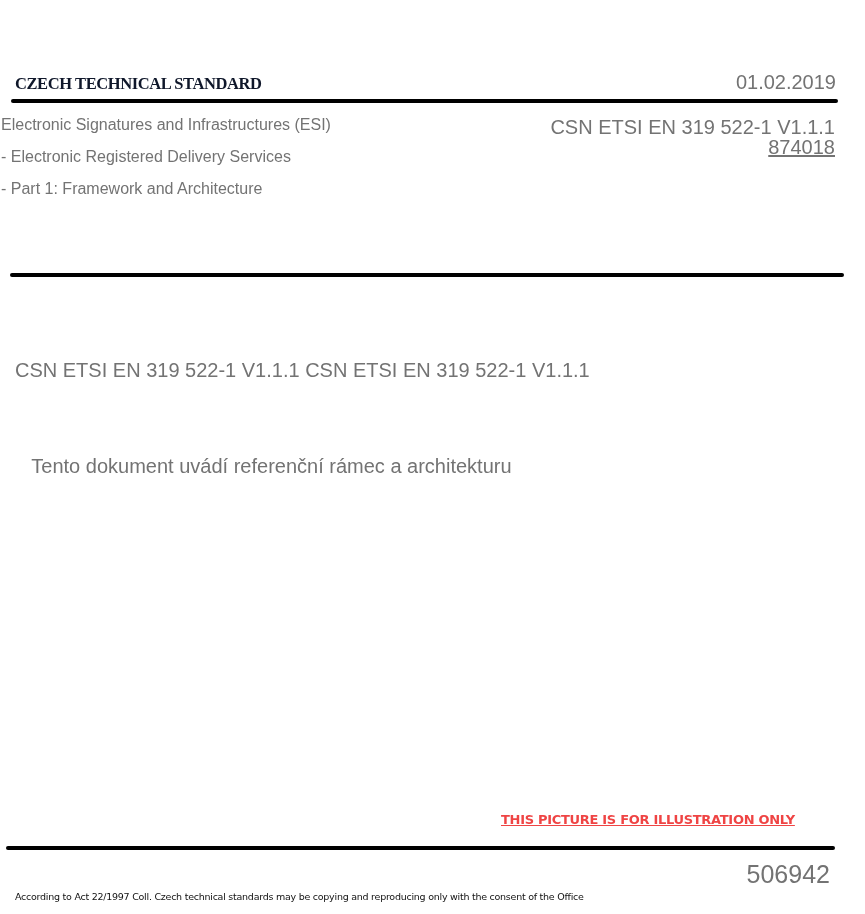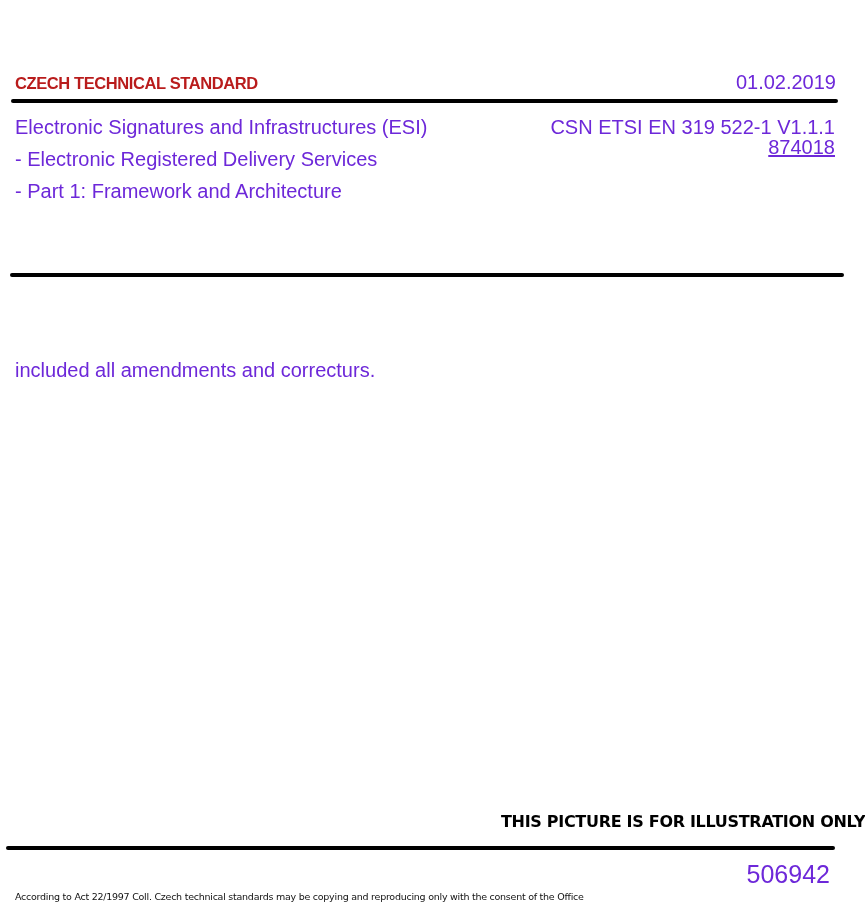--- a/index.html
+++ b/index.html
@@ -1,25 +1,25 @@
 <!DOCTYPE html>
 <html><head>
 <meta charset="utf-8">
 <style>
   html, body { margin: 0; padding: 0; background: #ffffff; }
   body { width: 865px; height: 914px; position: relative; overflow: hidden; font-family: "Liberation Sans", sans-serif; }
   .abs { position: absolute; white-space: nowrap; }
-  .teal { color: #6d28d9; }
-  .hdr-label { left: 15px; top: 74px; font-family: Liberation Sans, sans-serif; font-weight: bold; font-size: 16.5px; color: #b91c1c; letter-spacing: -0.4px; }
+  .teal { color: #737373; }
+  .hdr-label { left: 15px; top: 74px; font-family: Liberation Serif, serif; font-weight: bold; font-size: 16.5px; color: #0f172a; letter-spacing: -0.4px; }
   .date { right: 29px; top: 71px; font-size: 20px; }
   .rule { position: absolute; background: #000; border-radius: 2px; }
-  .title-line { left: 15px; font-size: 20px; }
+  .title-line { left: 1px; font-size: 16px; }
   .code-line { right: 30px; font-size: 20px; text-align: right; margin-left: 12px; }
   .body-text { left: 15px; top: 290px; font-size: 20px; line-height: 32px; white-space: pre; }
-  .watermark { left: 501px; top: 812px; font-family: "DejaVu Sans", sans-serif; font-weight: bold; font-size: 16px; color: #000000; letter-spacing: -0.3px; }
+  .watermark { left: 501px; top: 812px; font-family: "DejaVu Sans", sans-serif; font-weight: bold; font-size: 13px; color: #ef4444; letter-spacing: -0.3px; text-decoration: underline; }
   .legal { left: 15px; top: 864px; font-family: "DejaVu Sans", sans-serif; font-size: 9.5px; line-height: 13px; color: #111; letter-spacing: -0.25px; white-space: pre; }
   .catalog { right: 35px; top: 860px; font-size: 25px; }
 </style>
 </head>
 <body>
 
 <div>
 
   <div class="abs hdr-label">CZECH TECHNICAL STANDARD</div>
   <div class="abs teal date">01.02.2019</div>
@@ -29,21 +29,22 @@
   <div class="abs teal title-line" style="top:116px;">Electronic Signatures and Infrastructures (ESI)</div>
   <div class="abs teal title-line" style="top:148px;">- Electronic Registered Delivery Services</div>
   <div class="abs teal title-line" style="top:180px;">- Part 1: Framework and Architecture</div>
 
   <div class="abs teal code-line" style="top:116px;">CSN ETSI EN 319 522-1 V1.1.1</div>
   <div class="abs teal code-line" style="top:136px;text-decoration:underline;">874018</div>
 
   <div class="rule" style="left:10px; top:273px; width:834px; height:4px;"></div>
 
   <div class="abs teal body-text">
-    <div>included all amendments and correcturs.</div>
+    <div>CSN ETSI EN 319 522-1 V1.1.1 CSN ETSI EN 319 522-1 V1.1.1</div>
+    <div>   Tento dokument uvádí referenční rámec a architekturu</div>
   </div>
 
   <div class="abs watermark">THIS PICTURE IS FOR ILLUSTRATION ONLY</div>
 
   <div class="rule" style="left:6px; top:846px; width:829px; height:4px;"></div>
 
   <div class="abs legal">
     <div>According to Act 22/1997 Coll. Czech technical standards may be copying and reproducing only with the consent of the Office</div>
     
   </div>

